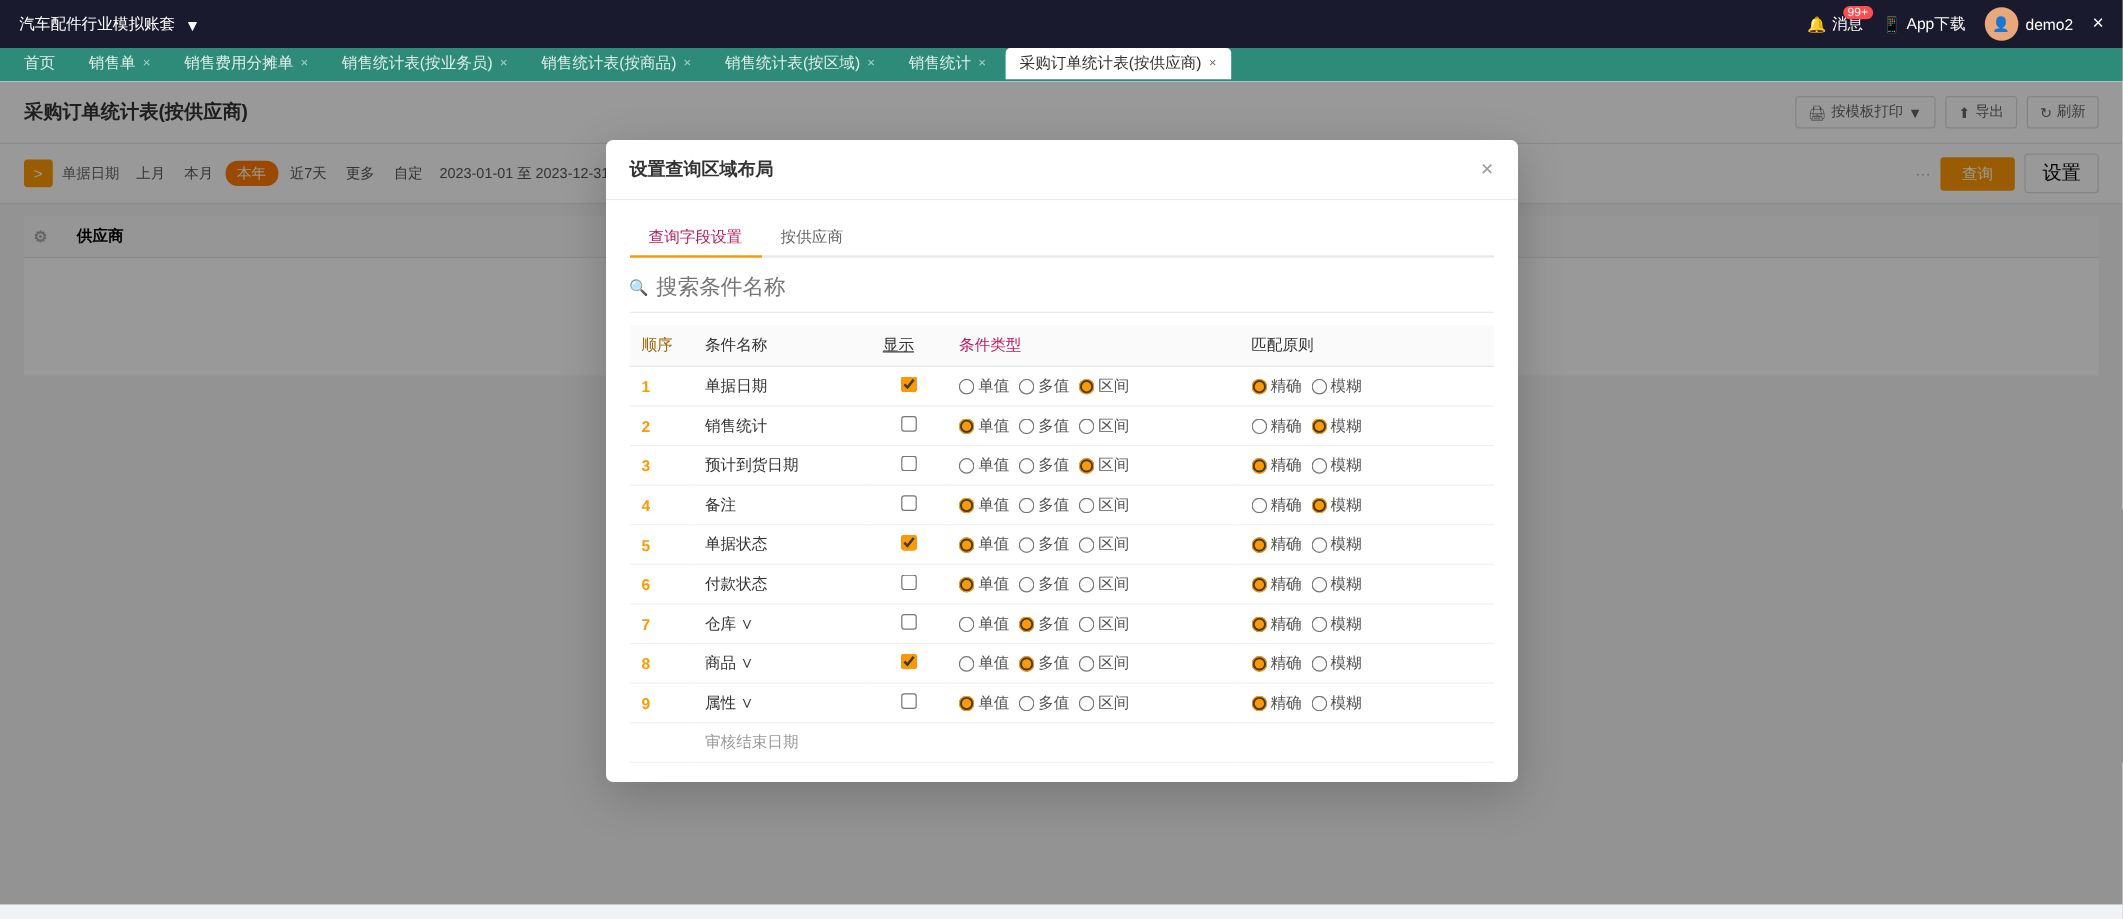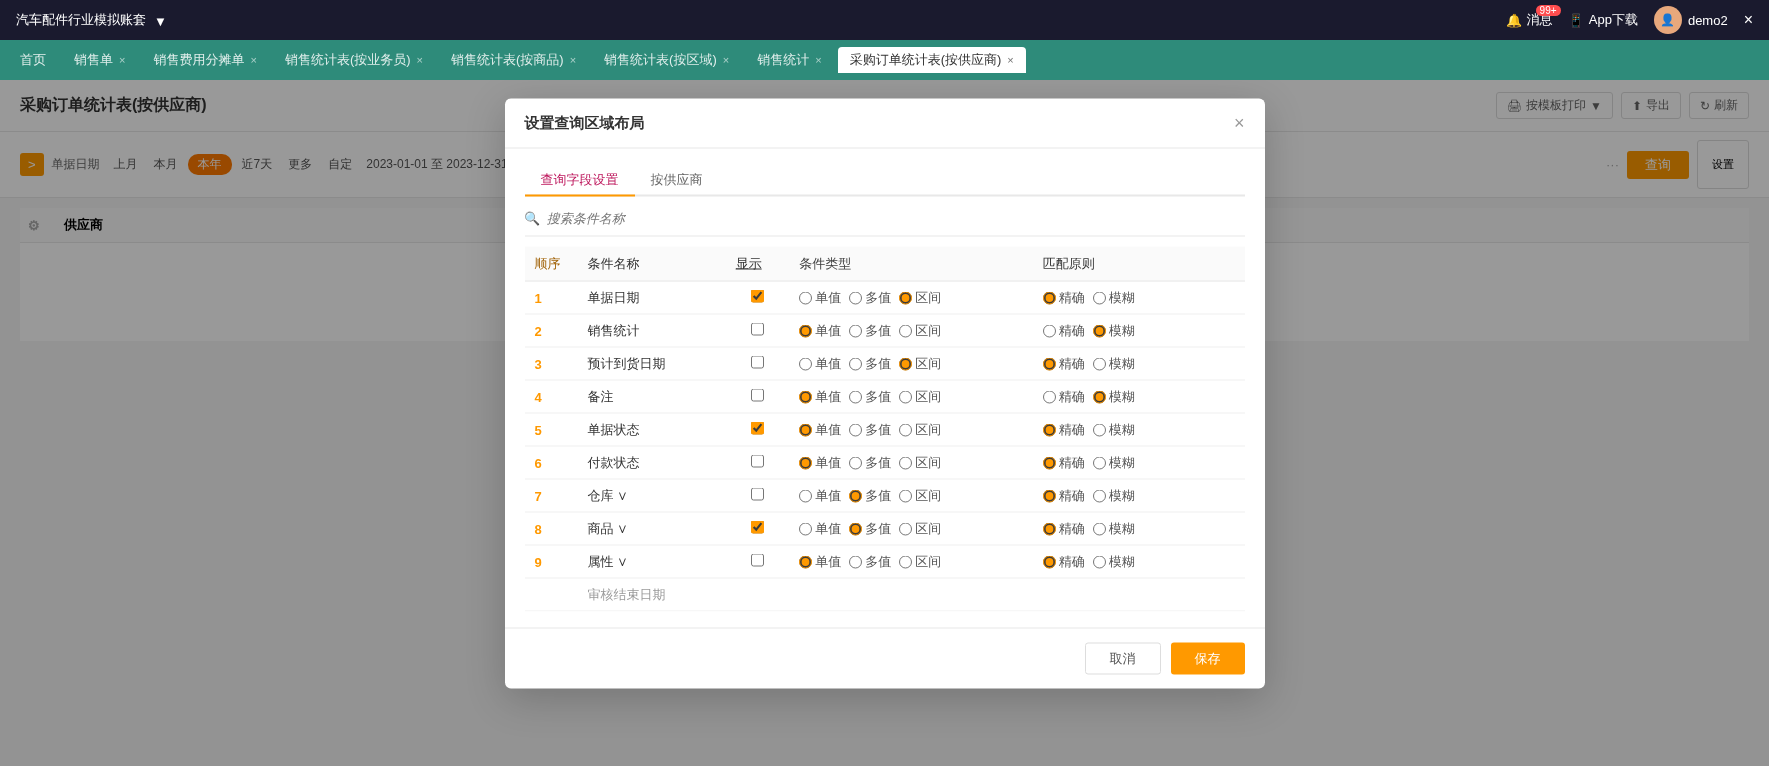--- a/index.html
+++ b/index.html
@@ -33,24 +33,24 @@
     .avatar {
       width: 28px; height: 28px;
       background: #e8a87c;
       border-radius: 50%;
       display: inline-flex; align-items: center; justify-content: center;
       font-size: 12px; color: #fff;
     }
 
     
     .tab-bar {
-      height: 40px;
+      height: 28px;
       background: #2e8b7a;
       display: flex;
-      align-items: center;
+      align-items: flex-start;
       padding: 0 8px;
       gap: 4px;
     }
     .tab-item {
       padding: 4px 12px;
       border-radius: 4px 4px 0 0;
       color: rgba(255,255,255,0.85);
       cursor: pointer;
       font-size: 13px;
       display: flex; align-items: center; gap: 6px;
@@ -336,21 +336,21 @@
       <span class="filter-date-tag">本年</span>
       <span class="filter-date-opt">近7天</span>
       <span class="filter-date-opt">更多</span>
       <span class="filter-date-opt">自定</span>
     </div>
     <span class="filter-date-range">2023-01-01 至 2023-12-31</span>
     <span style="margin-left:auto;color:#aaa;cursor:pointer;">···</span>
     <button style="background:#f90;color:#fff;border:none;padding:5px 18px;border-radius:3px;cursor:pointer;font-size:13px;">
       <span>查询</span>
     </button>
-    <button style="border:1px solid #ddd;background:#fff;padding:16px 14px;border-radius:3px;cursor:pointer;font-size:11px;">
+    <button style="border:1px solid #ddd;background:#fff;padding:5px 14px;border-radius:3px;cursor:pointer;font-size:16px;">
       <span>设置</span>
     </button>
   </div>
 
   <div class="table-area">
     <table style="width:100%;border-collapse:collapse;background:#fff;font-size:13px;">
       <thead>
         <tr style="border-bottom:1px solid #e8e8e8;background:#fafafa;">
           <th style="padding:8px;text-align:left;width:36px;">
             <span class="settings-icon">⚙</span>
@@ -386,37 +386,37 @@
         <div class="modal-tab active">
           <span>查询字段设置</span>
         </div>
         <div class="modal-tab">
           <span>按供应商</span>
         </div>
       </div>
 
       <div class="modal-search">
         <span style="color:#aaa;">🔍</span>
-        <input type="text" placeholder="搜索条件名称" style="border: none; outline: none; font-size: 13px; color: #0f172a; flex: 1 1 0%; font-style: italic;">
+        <input type="text" placeholder="搜索条件名称" style="border: none; outline: none; font-size: 18px; color: #0f172a; flex: 1 1 0%;">
       </div>
 
       <div class="modal-table">
         <table style="width:100%;border-collapse:collapse;font-size:13px;">
           <thead>
             <tr style="background:#fafafa;border-bottom:1px solid #e8e8e8;">
               <th class="col-num" style="padding:8px 10px;text-align:left;font-weight:normal;color:#a16207;">
                 <span>顺序</span>
               </th>
               <th class="col-name" style="padding:8px 10px;text-align:left;font-weight:normal;color:#333;">
                 <span>条件名称</span>
               </th>
               <th class="col-show" style="padding:8px 10px;font-weight:normal;color:#333;text-decoration:underline;">
                 <span>显示</span>
               </th>
-              <th class="col-type" style="padding:8px 10px;text-align:left;font-weight:normal;color:#404040;">
+              <th class="col-type" style="padding:8px 10px;text-align:left;font-weight:normal;color:#be185d;">
                 <span>条件类型</span>
               </th>
               <th class="col-match" style="padding:8px 10px;text-align:left;font-weight:normal;color:#333;">
                 <span>匹配原则</span>
               </th>
             </tr>
           </thead>
         </table>
         <div class="table-scroll-wrapper">
           <table style="width:100%;border-collapse:collapse;font-size:13px;" id="modal-data-table">
@@ -589,23 +589,15 @@
                   <td style="padding: 7px 10px; text-align: center; width: 60px;"></td>
                   <td style="padding: 7px 10px; width: 230px;"></td>
                   <td style="padding: 7px 10px; width: 200px;"></td>
                 </tr>
               </tbody>
           </table>
         </div>
       </div>
     </div>
 
-    <div class="modal-footer">
-      <button class="btn-cancel">
-        <span>取消</span>
-      </button>
-      <button class="btn-save">
-        <span>保存</span>
-      </button>
-    </div>
   </div>
 
 </div>
 
 </body></html>

